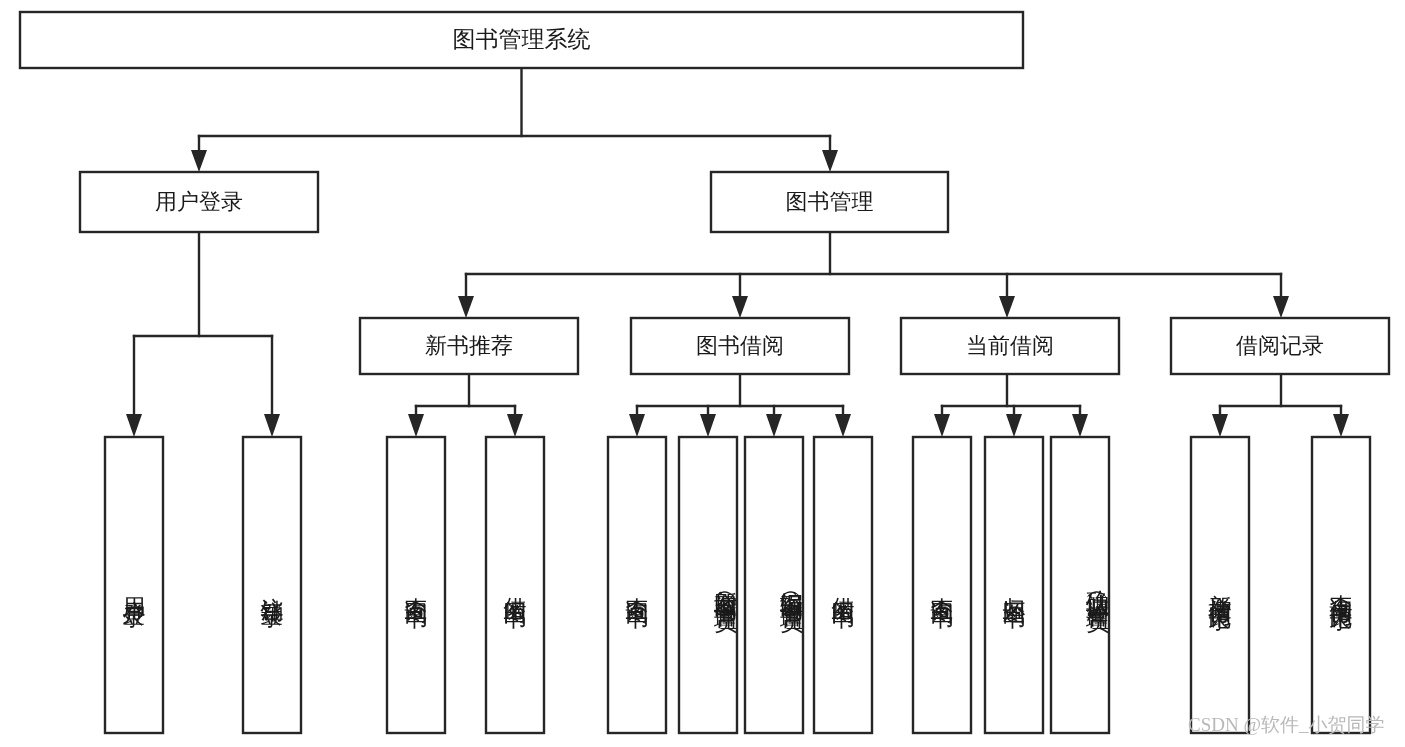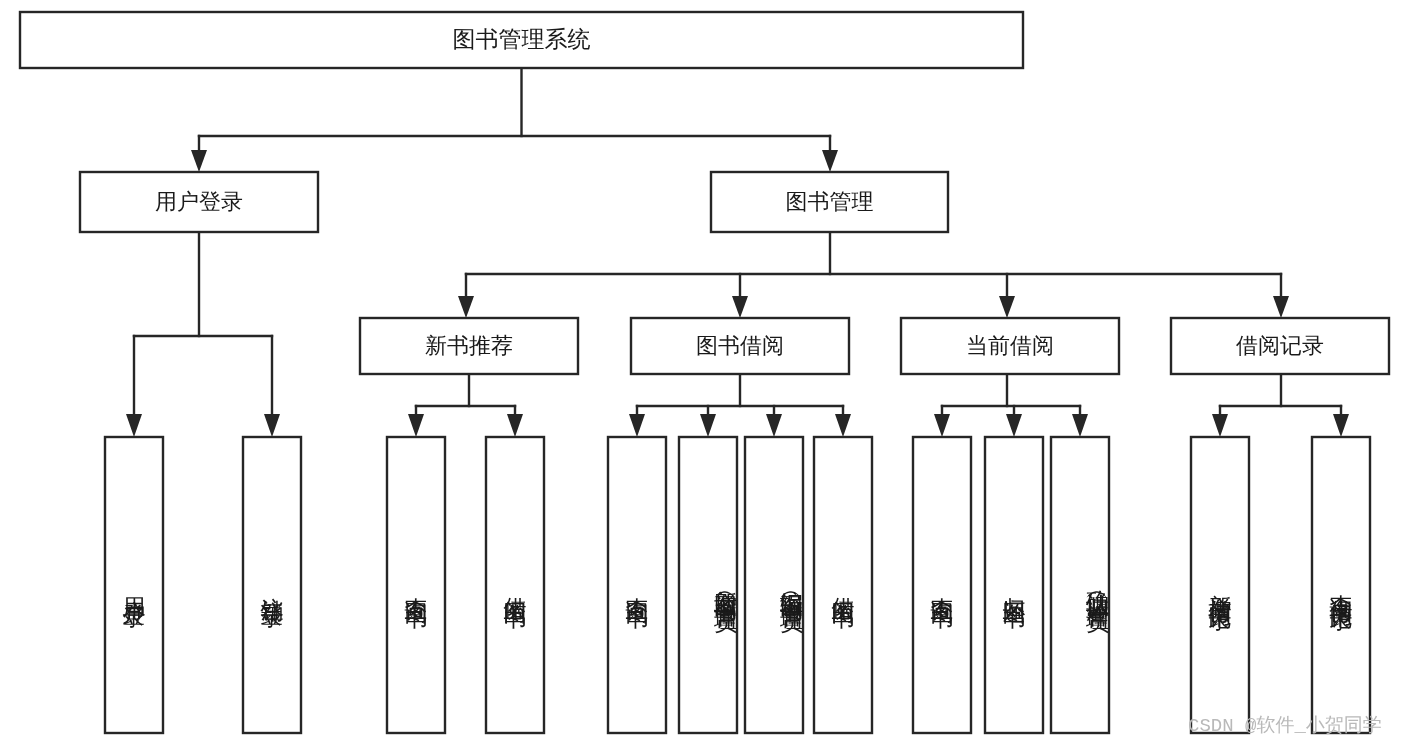--- a/index.html
+++ b/index.html
@@ -60,21 +60,21 @@
     font-family: "Liberation Sans", "DejaVu Sans", sans-serif;
     font-size: 23px;
     line-height: 1.0;
     letter-spacing: 3px;
     color: #1a1a1a;
     white-space: nowrap;
     pointer-events: none;
   }
   .watermark {
     position: absolute;
-    font-family: Liberation Mono, monospace;
+    font-family: Liberation Serif, serif;
     font-size: 19px;
     color: #b9b9b9;
     white-space: nowrap;
     left: 1188px;
     top: 712px;
   }
 </style>
 </head>
 <body>
 

